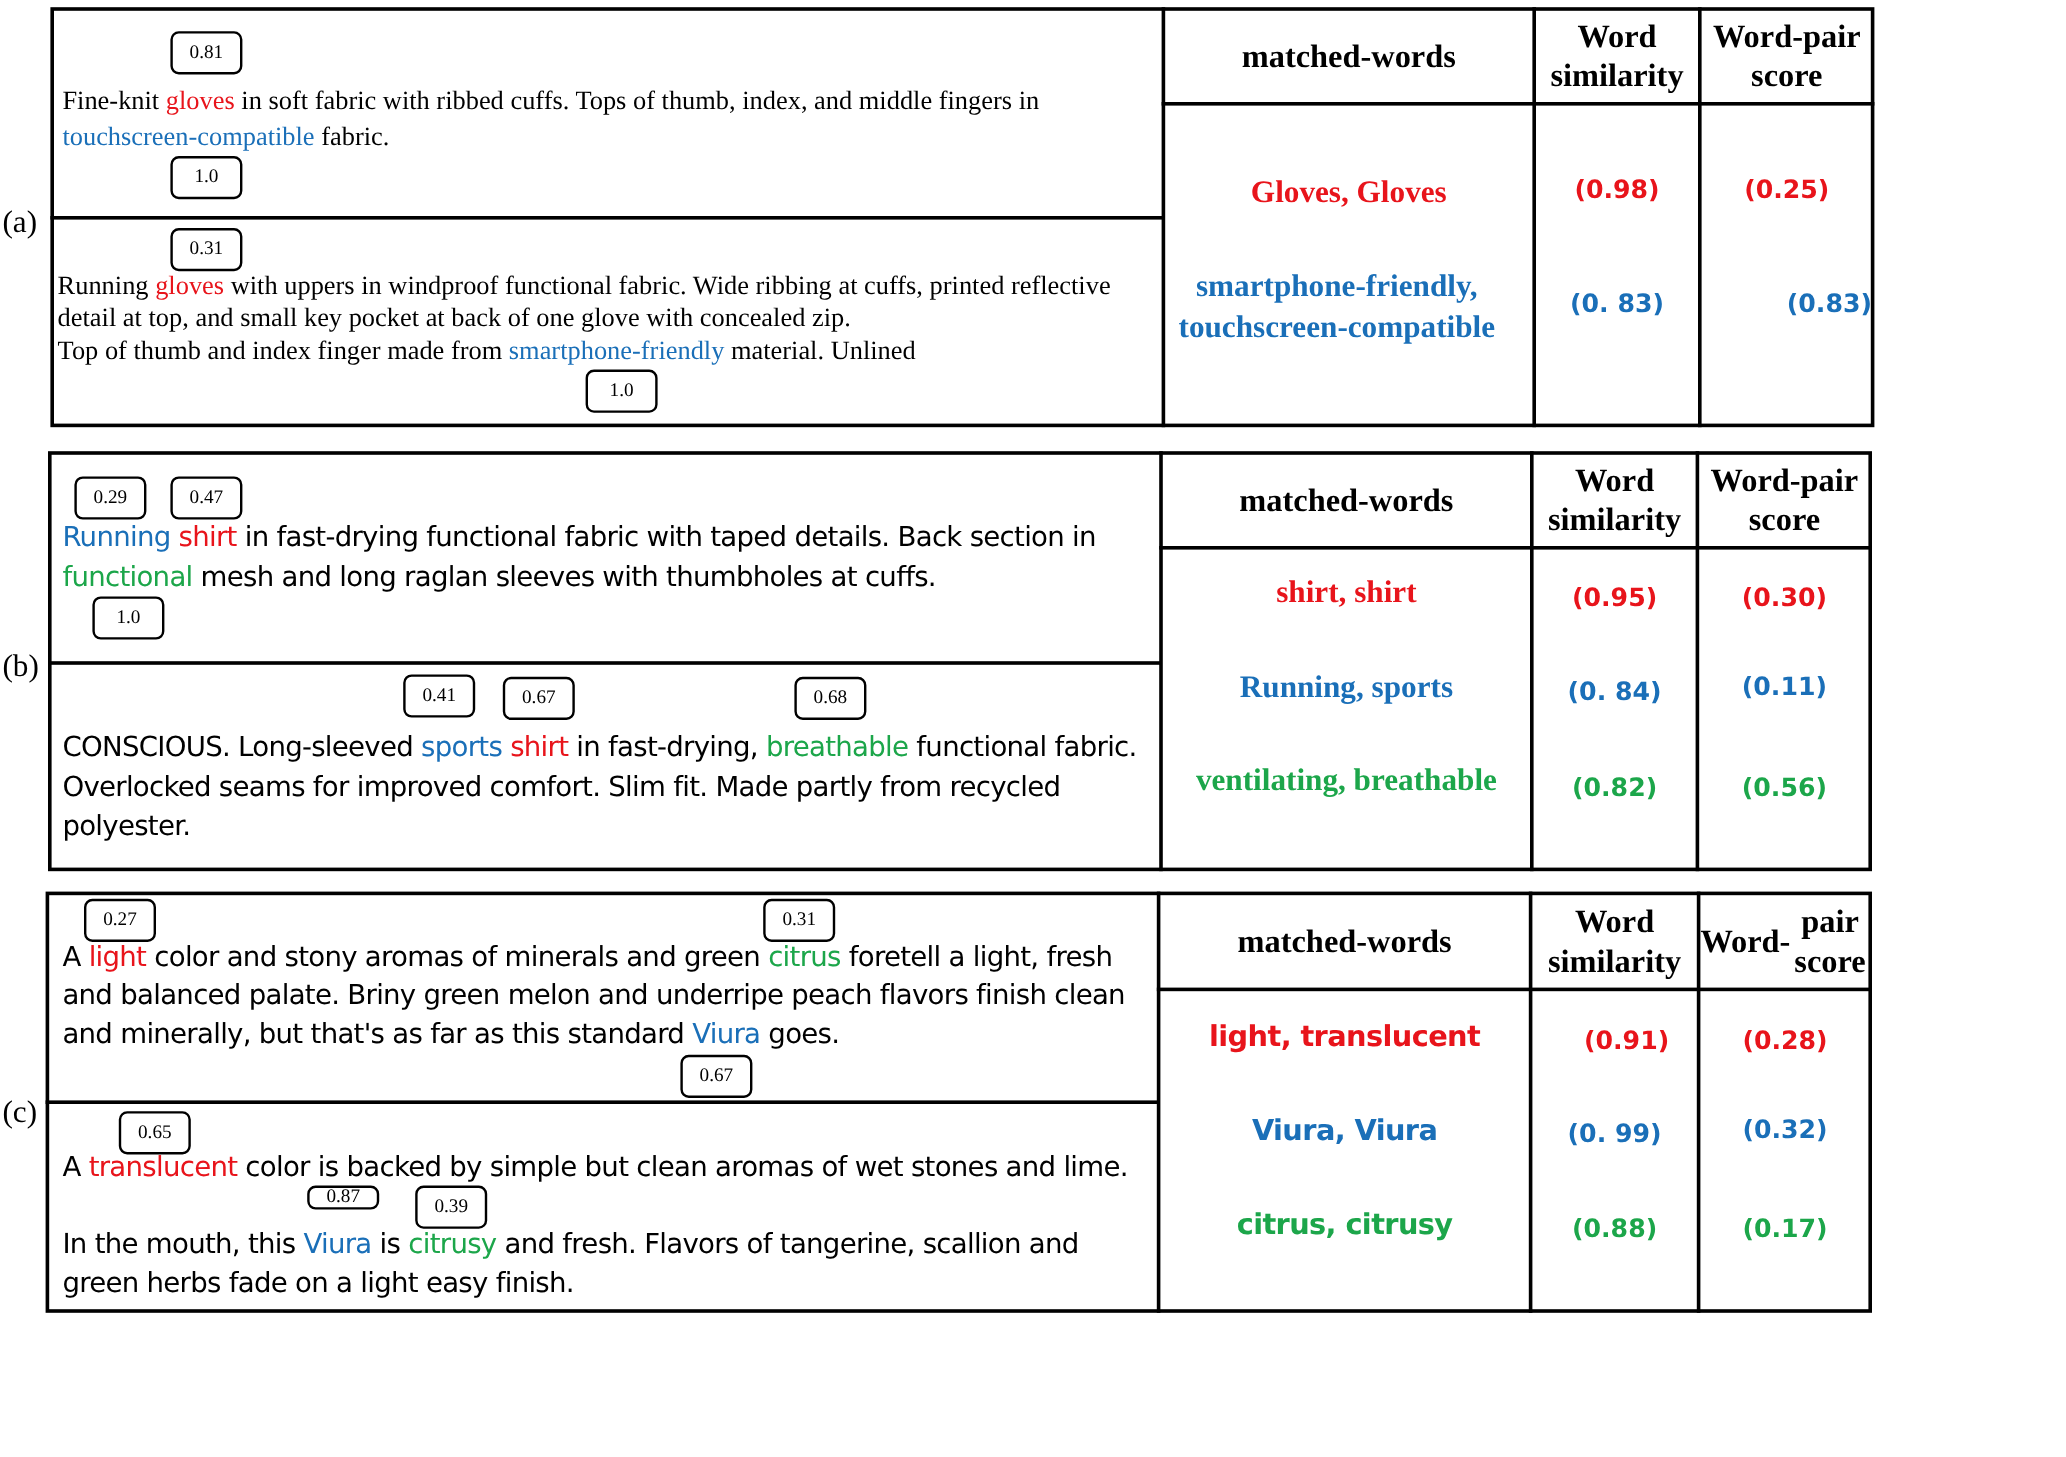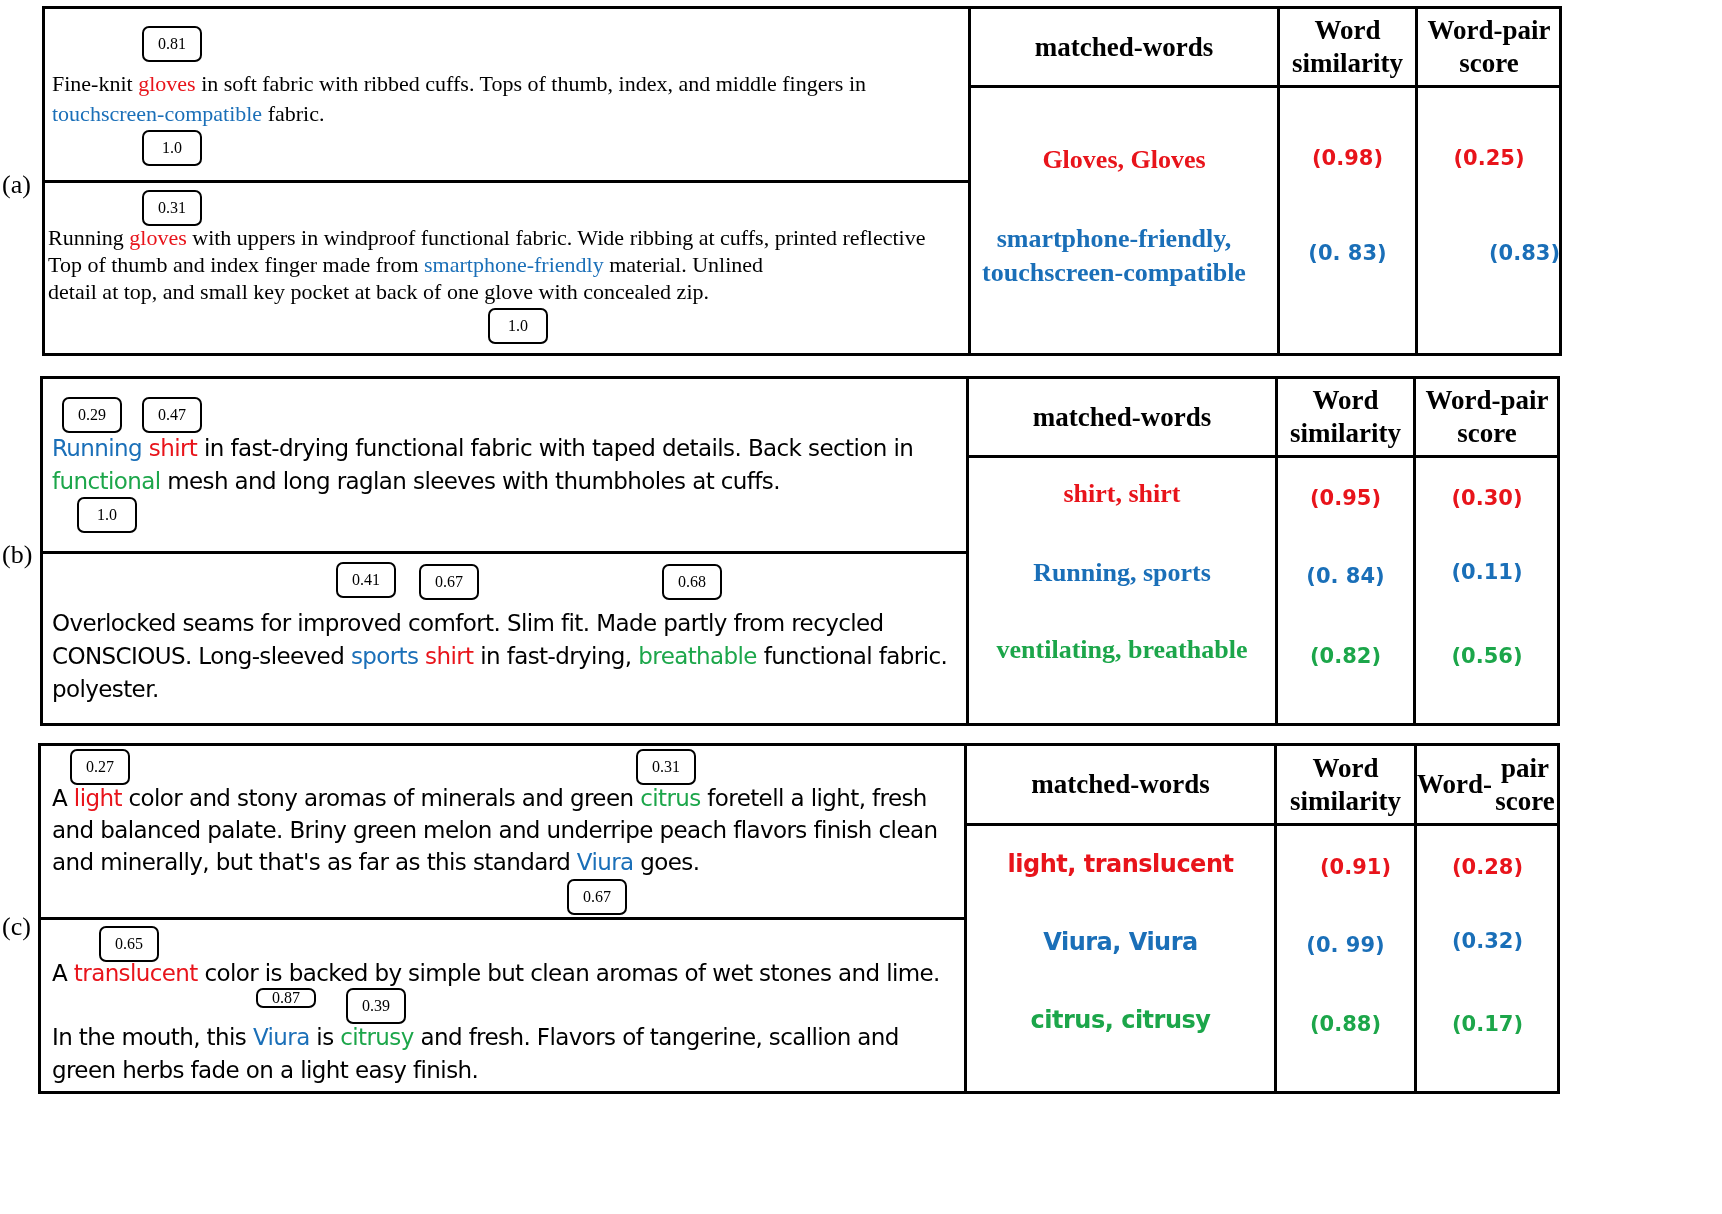--- a/index.html
+++ b/index.html
@@ -34,22 +34,22 @@
   <div class="badge" style="left:142px;top:26px;width:60px;height:36px;">0.81</div>
   <div class="desc-serif" style="left:52px;top:69px;">
     <div><span>Fine-knit </span><span class="red">gloves</span><span> in soft fabric with ribbed cuffs. Tops of thumb, index, and middle fingers in</span></div>
     <div><span class="blue"> touchscreen-compatible</span><span> fabric.</span></div>
   </div>
   <div class="badge" style="left:142px;top:130px;width:60px;height:36px;">1.0</div>
 
   <div class="badge" style="left:142px;top:190px;width:60px;height:36px;">0.31</div>
   <div class="desc-serif" style="left:48px;top:224px;line-height:27px;">
     <div><span>Running </span><span class="red">gloves</span><span> with uppers in windproof functional fabric. Wide ribbing at cuffs, printed reflective</span></div>
+    <div><span>detail at top, and small key pocket at back of one glove with concealed zip.</span></div>
     <div><span>Top of thumb and index finger made from </span><span class="blue">smartphone-friendly</span><span> material. Unlined</span></div>
-    <div><span>detail at top, and small key pocket at back of one glove with concealed zip.</span></div>
   </div>
   <div class="badge" style="left:488px;top:308px;width:60px;height:36px;">1.0</div>
 
   <div class="hdr" style="left:971px;top:9px;width:306px;height:76px;">matched-words</div>
   <div class="hdr" style="left:1280px;top:9px;width:135px;height:76px;flex-direction:column;">
     <span>Word</span>
       <span>similarity</span>
   </div>
   <div class="hdr" style="left:1418px;top:9px;width:142px;height:76px;flex-direction:column;">
     <span>Word-pair</span>
@@ -82,22 +82,22 @@
   <div class="desc-sans" style="left:52px;top:432px;line-height:33px;">
     <div><span class="blue">Running</span><span> </span><span class="red">shirt</span><span> in fast-drying functional fabric with taped details. Back section in</span></div>
     <div><span class="green">functional</span><span> mesh and long raglan sleeves with thumbholes at cuffs.</span></div>
   </div>
   <div class="badge" style="left:77px;top:497px;width:60px;height:36px;">1.0</div>
 
   <div class="badge" style="left:336px;top:562px;width:60px;height:36px;">0.41</div>
   <div class="badge" style="left:419px;top:564px;width:60px;height:36px;">0.67</div>
   <div class="badge" style="left:662px;top:564px;width:60px;height:36px;">0.68</div>
   <div class="desc-sans" style="left:52px;top:607px;line-height:33px;">
+    <div><span>CONSCIOUS. Long-sleeved </span><span class="blue">sports</span><span> </span><span class="red">shirt</span><span> in fast-drying, </span><span class="green">breathable</span><span> functional fabric.</span></div>
     <div><span>Overlocked seams for improved comfort. Slim fit. Made partly from recycled</span></div>
-    <div><span>CONSCIOUS. Long-sleeved </span><span class="blue">sports</span><span> </span><span class="red">shirt</span><span> in fast-drying, </span><span class="green">breathable</span><span> functional fabric.</span></div>
     <div><span>polyester.</span></div>
   </div>
 
   <div class="hdr" style="left:969px;top:379px;width:306px;height:76px;">matched-words</div>
   <div class="hdr" style="left:1278px;top:379px;width:135px;height:76px;flex-direction:column;">
     <span>Word</span>
       <span>similarity</span>
   </div>
   <div class="hdr" style="left:1416px;top:379px;width:142px;height:76px;flex-direction:column;">
     <span>Word-pair</span>

